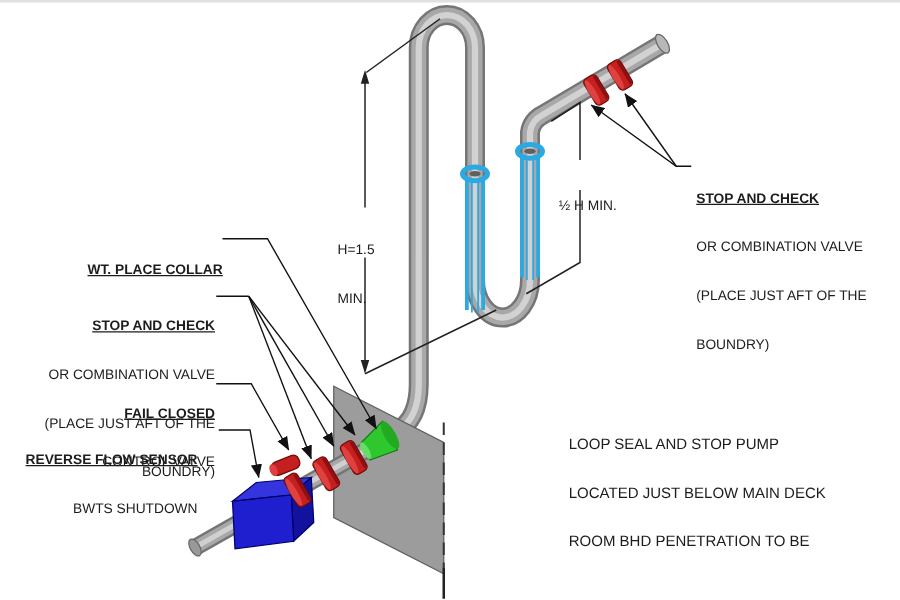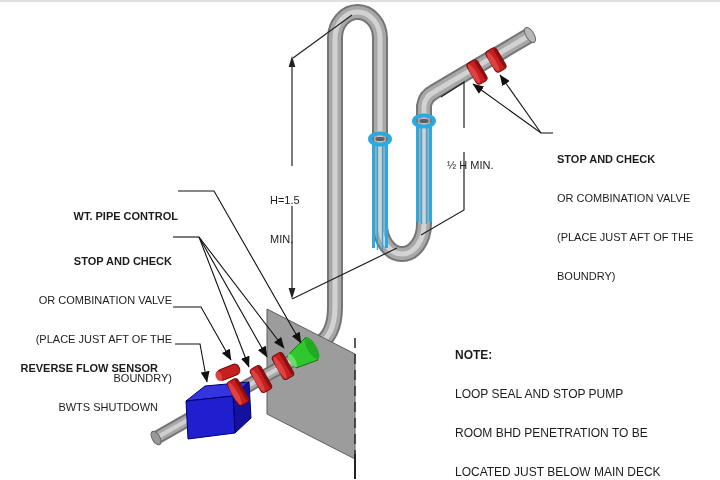--- a/index.html
+++ b/index.html
@@ -2,21 +2,21 @@
 <html><head>
 <meta charset="utf-8">
 <style>
   html,body{margin:0;padding:0;background:#ffffff;}
   #stage{position:relative;width:720px;height:480px;background:#ffffff;overflow:hidden;
          font-family:"Liberation Sans",sans-serif;border-top:2px solid #e0e0e0;box-sizing:border-box;}
   #drawing{position:absolute;left:0;top:0;}
   .lbl{position:absolute;font-size:11px;line-height:13px;color:#1c1c1c;white-space:pre;}
   .lbl div{white-space:pre;}
   .b{font-weight:bold;}
-  .u{}
+  .u{text-decoration:underline;}
   .ctr{text-align:left;}
   .rt{text-align:right;}
   .big{font-size:12px;}
 </style>
 </head>
 <body>
 
 <div id="stage">
 
   <svg id="drawing" width="720" height="480" viewBox="0 0 720 480">
@@ -126,30 +126,34 @@
       <path d="M 199,235 L 267,355" marker-end="url(#arr)"></path>
       <path d="M 199,235 L 284,346" marker-end="url(#arr)"></path>
       <path d="M 173,305 L 201,305 L 231,358" marker-end="url(#arr)"></path>
       <path d="M 175,342 L 200,342 L 207,380" marker-end="url(#arr)"></path>
       <path d="M 553,131 L 541,131 L 473,82" marker-end="url(#arr)"></path>
       <path d="M 541,131 L 500,73" marker-end="url(#arr)"></path>
     </g>
   </svg>
 
   <div class="lbl rt" style="left:70px;top:182px;width:108px;">
-    <div class="b u">WT. PIPE CONTROL</div>
+    <div class="b u">WT. PLACE COLLAR</div>
   </div>
 
   <div class="lbl rt" style="left:25px;top:227px;width:147px;">
     <div class="b u">STOP AND CHECK</div>
     <div>OR COMBINATION VALVE</div>
     <div>(PLACE JUST AFT OF THE</div>
     <div>BOUNDRY)</div>
   </div>
 
+  <div class="lbl rt" style="left:60px;top:297px;width:112px;">
+    <div class="b u">FAIL CLOSED</div>
+    <div>CONTROL VALVE</div>
+  </div>
 
   <div class="lbl rt" style="left:12px;top:334px;width:146px;">
     <div class="b u">REVERSE FLOW SENSOR</div>
     <div>BWTS SHUTDOWN</div>
   </div>
 
   <div class="lbl" style="left:557px;top:125px;width:150px;">
     <div class="b u">STOP AND CHECK</div>
     <div>OR COMBINATION VALVE</div>
     <div>(PLACE JUST AFT OF THE</div>
@@ -159,24 +163,23 @@
   <div class="lbl ctr" style="left:270px;top:166px;width:44px;">
     <div>H=1.5</div>
     <div>MIN.</div>
   </div>
 
   <div class="lbl" style="left:447px;top:131px;width:70px;">
     <div>½ H MIN.</div>
   </div>
 
   <div class="lbl ctr big" style="left:455px;top:321px;width:225px;">
-    <div class="b u">NOTE:</div>
     <div>LOOP SEAL AND STOP PUMP</div>
+    <div>LOCATED JUST BELOW MAIN DECK</div>
     <div>ROOM BHD PENETRATION TO BE</div>
-    <div>LOCATED JUST BELOW MAIN DECK</div>
   </div>
 
   <div class="lbl ctr big" style="left:196px;top:456px;width:140px;">
     
   </div>
 
   <div class="lbl ctr big" style="left:362px;top:456px;width:112px;">
     
   </div>
 

